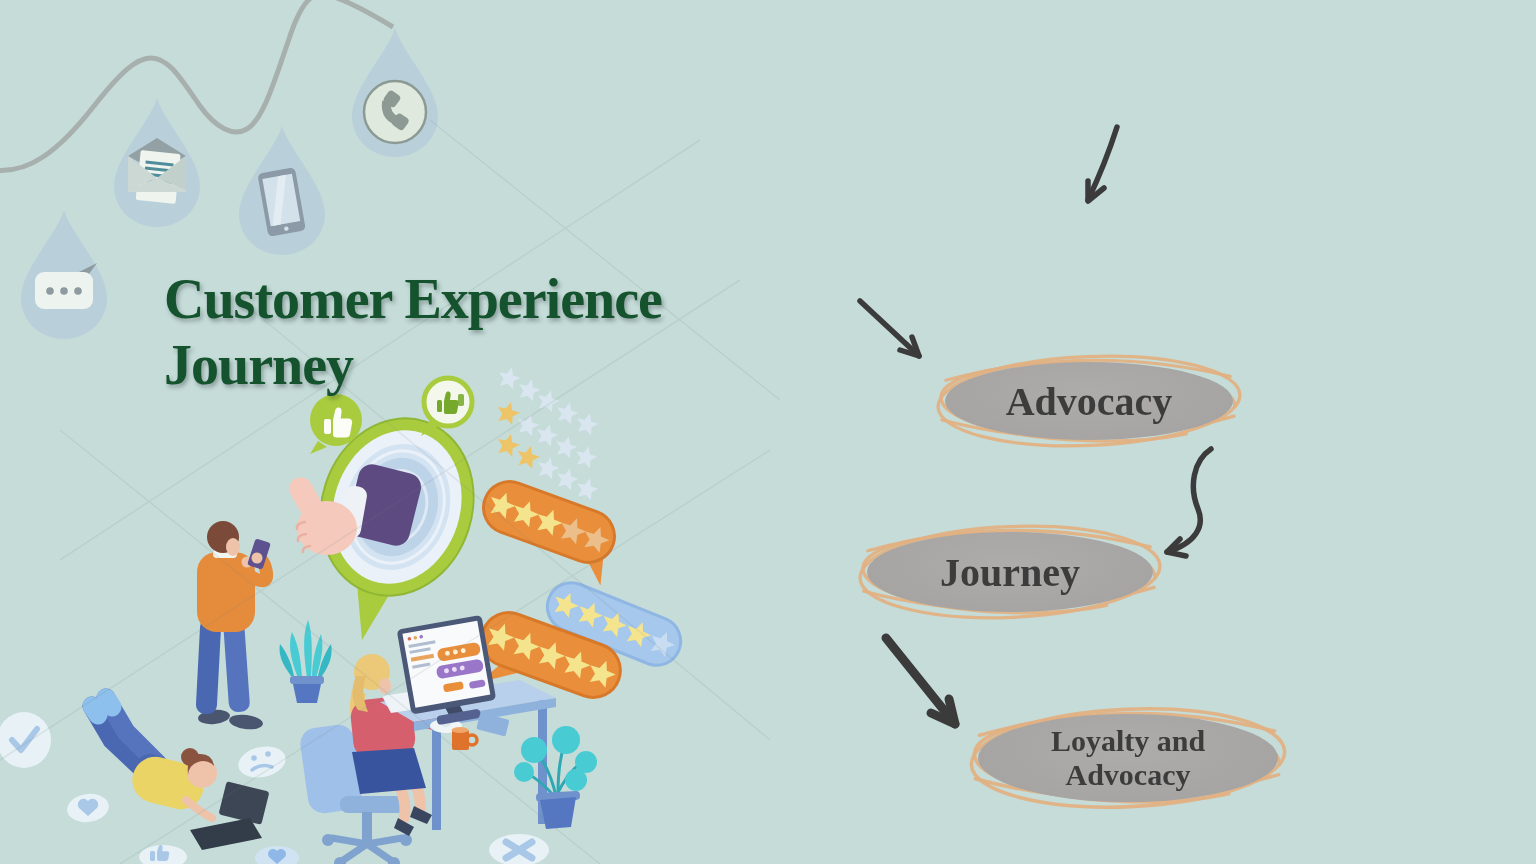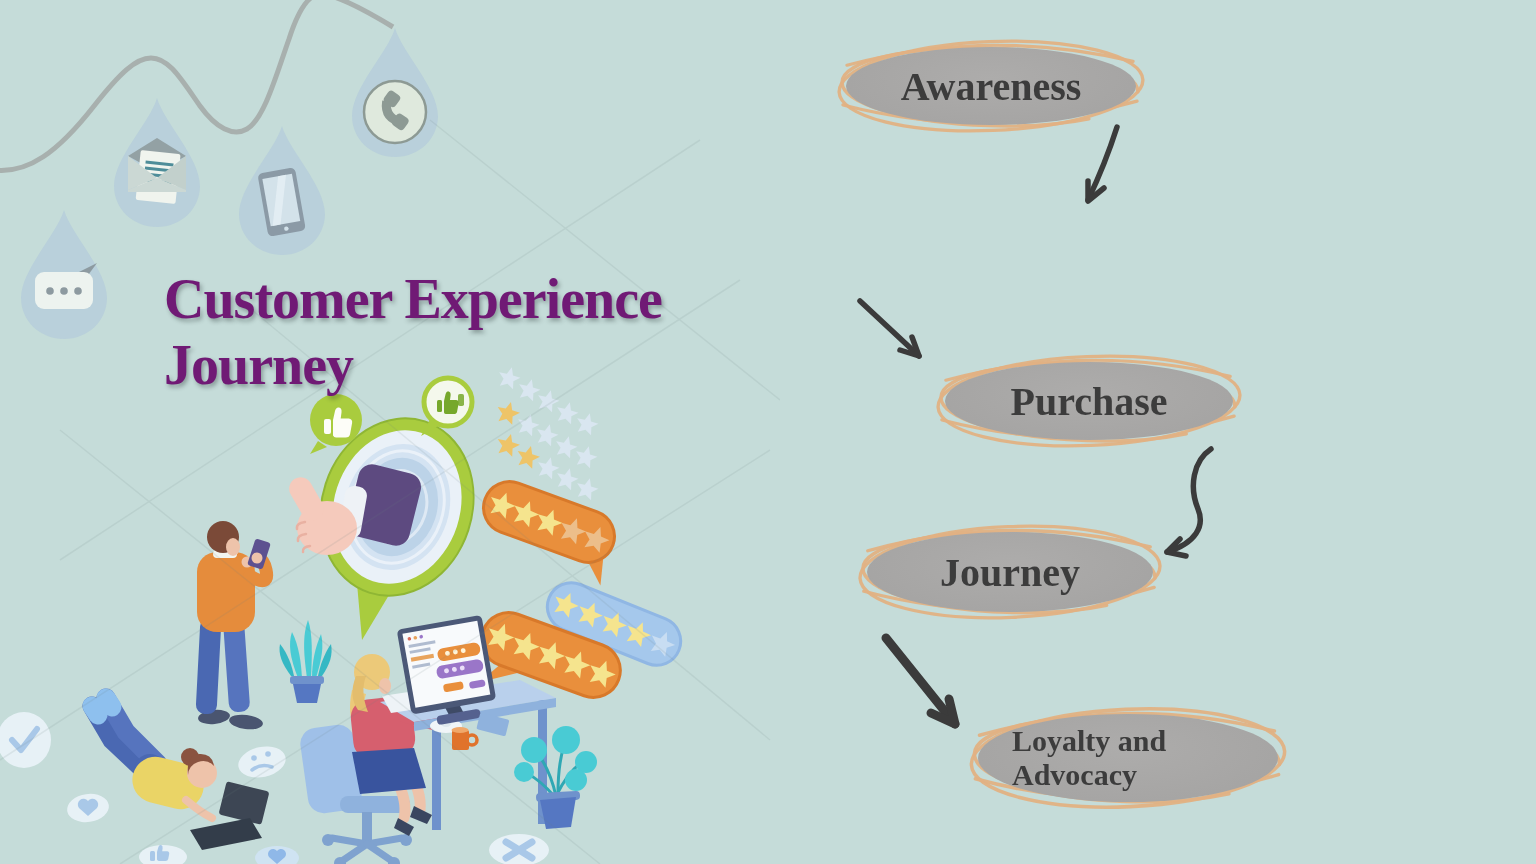--- a/index.html
+++ b/index.html
@@ -1,29 +1,29 @@
 <!DOCTYPE html>
 <html><head>
 <meta charset="utf-8">
 <style>
   html,body{margin:0;padding:0;background:#9fb8b5;}
   .stage{position:relative;width:1536px;height:864px;margin:0 auto;background:#c5dcd9;overflow:hidden;
          font-family:"Liberation Serif","DejaVu Serif",serif;}
   .artwork{position:absolute;left:0;top:0;z-index:1;}
   .title{position:absolute;left:164px;top:266px;width:600px;z-index:4;
-         font-size:56px;font-weight:700;line-height:1.18;letter-spacing:-1px;color:#701a75;
+         font-size:56px;font-weight:700;line-height:1.18;letter-spacing:-1px;color:#14532d;
          text-shadow:2px 3px 4px rgba(30,40,40,.35);}
   .node{position:absolute;z-index:3;}
   .node .pill{position:absolute;inset:0;border-radius:50%;
               background:radial-gradient(ellipse at 50% 40%,#adacab 0%,#a3a2a1 100%);}
   .node .ring{position:absolute;left:-15px;top:-14px;width:calc(100% + 30px);height:calc(100% + 28px);}
   .node .ring *{fill:none;stroke:#e2b183;stroke-width:3.4;stroke-linecap:round;opacity:.95;}
   .node .label{position:absolute;inset:0;display:flex;align-items:center;justify-content:center;
                font-weight:700;color:#3c3c3c;font-size:40px;white-space:nowrap;}
-  .node.small .label{font-size:30px;line-height:1.12;white-space:normal;text-align:left;}
+  .node.small .label{font-size:30px;line-height:1.12;white-space:normal;text-align:center;}
   .node.small .label span{display:block;width:232px;margin:0 auto;}
   .arrows{position:absolute;left:0;top:0;z-index:5;pointer-events:none;}
   .arrows path{fill:none;stroke:#3b3b3b;stroke-linecap:round;stroke-linejoin:round;}
 </style>
 </head>
 <body>
 
 <div class="stage">
 
   <svg class="artwork" width="780" height="864" viewBox="0 0 780 864">
@@ -327,41 +327,31 @@
         <path d="M0,760 L740,280"></path>
         <path d="M120,864 L770,450"></path>
       <path d="M240,300 L770,740"></path>
         <path d="M60,430 L600,864"></path>
         <path d="M430,120 L780,400"></path>
     </g>
   </svg>
 
   <div class="title">Customer Experience Journey</div>
 
-  <div class="node" style="left:846px;top:47px;width:290px;height:78px">
-    <svg class="ring" viewBox="0 0 320 112" preserveAspectRatio="none">
-      <ellipse cx="160" cy="56" rx="152" ry="47" transform="rotate(-2.5 160 56)"></ellipse>
-      <ellipse cx="159" cy="57" rx="148" ry="41" transform="rotate(2 160 56)" stroke-dasharray="600 80" stroke-dashoffset="-60"></ellipse>
-      <path d="M16,34 Q158,-6 302,30"></path>
-        <path d="M12,76 Q160,116 306,72"></path>
-    </svg>
-    <div class="pill"></div>
-    <div class="label">Awareness</div>
-  </div>
 
 
   <div class="node" style="left:945px;top:362px;width:288px;height:78px">
     <svg class="ring" viewBox="0 0 320 112" preserveAspectRatio="none">
       <ellipse cx="160" cy="56" rx="152" ry="47" transform="rotate(-2.5 160 56)"></ellipse>
       <ellipse cx="159" cy="57" rx="148" ry="41" transform="rotate(2 160 56)" stroke-dasharray="600 80" stroke-dashoffset="-60"></ellipse>
       <path d="M16,34 Q158,-6 302,30"></path>
         <path d="M12,76 Q160,116 306,72"></path>
     </svg>
     <div class="pill"></div>
-    <div class="label">Purchase</div>
+    <div class="label">Advocacy</div>
   </div>
 
   <div class="node" style="left:867px;top:532px;width:286px;height:80px">
     <svg class="ring" viewBox="0 0 320 112" preserveAspectRatio="none">
       <ellipse cx="160" cy="56" rx="152" ry="47" transform="rotate(-2.5 160 56)"></ellipse>
       <ellipse cx="159" cy="57" rx="148" ry="41" transform="rotate(2 160 56)" stroke-dasharray="600 80" stroke-dashoffset="-60"></ellipse>
       <path d="M16,34 Q158,-6 302,30"></path>
         <path d="M12,76 Q160,116 306,72"></path>
     </svg>
     <div class="pill"></div>

